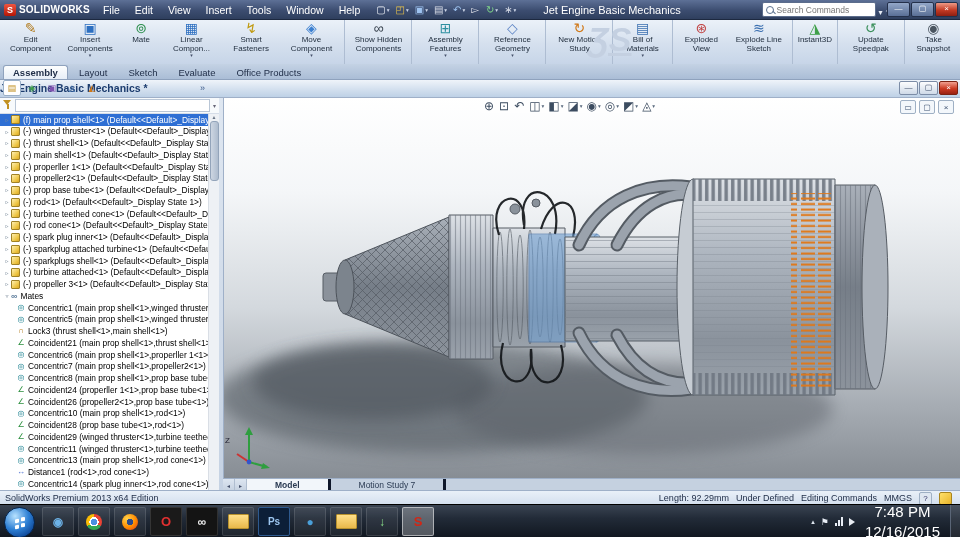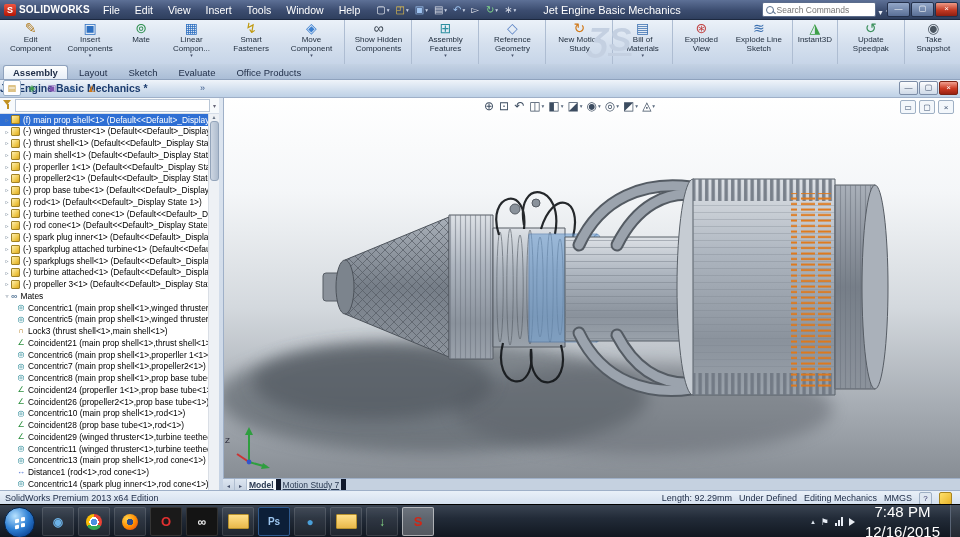--- a/index.html
+++ b/index.html
@@ -105,21 +105,21 @@
   .corner-icons{position:absolute;right:6px;top:3px;display:flex;gap:3px;}
   .ci{width:14px;height:12px;background:rgba(240,245,250,.8);border:1px solid #9fb0c4;border-radius:2px;
     font-size:8px;color:#3c5070;display:flex;align-items:center;justify-content:center;}
   .triad{position:absolute;left:2px;bottom:8px;width:46px;height:48px;}
   .triad-label{position:absolute;left:0;top:14px;font-size:8px;color:#223;}
   
   .model-tabs{position:absolute;left:223px;right:0;top:478px;height:12px;background:#c5d1e0;border-top:1px solid #9fb0c8;
     display:flex;align-items:stretch;font-size:8.5px;z-index:10;}
   .mt-nav{width:11px;display:flex;align-items:center;justify-content:center;color:#44506a;font-size:6px;
     border-right:1px solid #b0bed0;background:linear-gradient(#dde6f1,#c5d1e0);}
-  .mtab{padding:0 2px;display:flex;align-items:center;color:#2a3a52;border-right:5px solid #0f172a;text-decoration:underline;}
+  .mtab{padding:0 28px;display:flex;align-items:center;color:#2a3a52;border-right:3px solid #0f172a;}
   .mtab.active{background:#f2f6fa;font-weight:bold;}
   
   .statusbar{position:absolute;left:0;right:0;top:490px;height:14px;background:linear-gradient(#e9f0f8,#d3dfee);
     border-top:1px solid #9fb0c8;display:flex;align-items:center;font-size:9px;color:#22304a;padding:0 5px;z-index:25;}
   .sb-right{margin-left:auto;display:flex;align-items:center;gap:7px;padding-right:3px;}
   .sb-help{width:11px;height:11px;background:#dfe7f1;border:1px solid #9fb0c4;border-radius:2px;font-size:8px;
     display:flex;align-items:center;justify-content:center;color:#336;}
   .sb-tag{width:11px;height:11px;background:linear-gradient(135deg,#ffe06a,#e8b42a);border:1px solid #a8841e;border-radius:2px;}
   
   .taskbar{position:absolute;left:0;right:0;top:504px;height:33px;
@@ -754,21 +754,21 @@
     <span class="mtab active">Model</span>
         <span class="mtab">Motion Study 7</span>
       </span>
   </div>
 
   <div class="statusbar">
     <span>SolidWorks Premium 2013 x64 Edition</span>
     <span class="sb-right">
       <span>Length: 92.29mm</span>
       <span>Under Defined</span>
-      <span>Editing Mechanics</span>
+      <span>Editing Commands</span>
       <span>MMGS</span>
       <span class="sb-help">?</span>
       <span class="sb-tag"></span>
     </span>
   </div>
 
   <div class="taskbar">
     <div class="orb">
         <span class="orb-flag"></span>
       </div>

